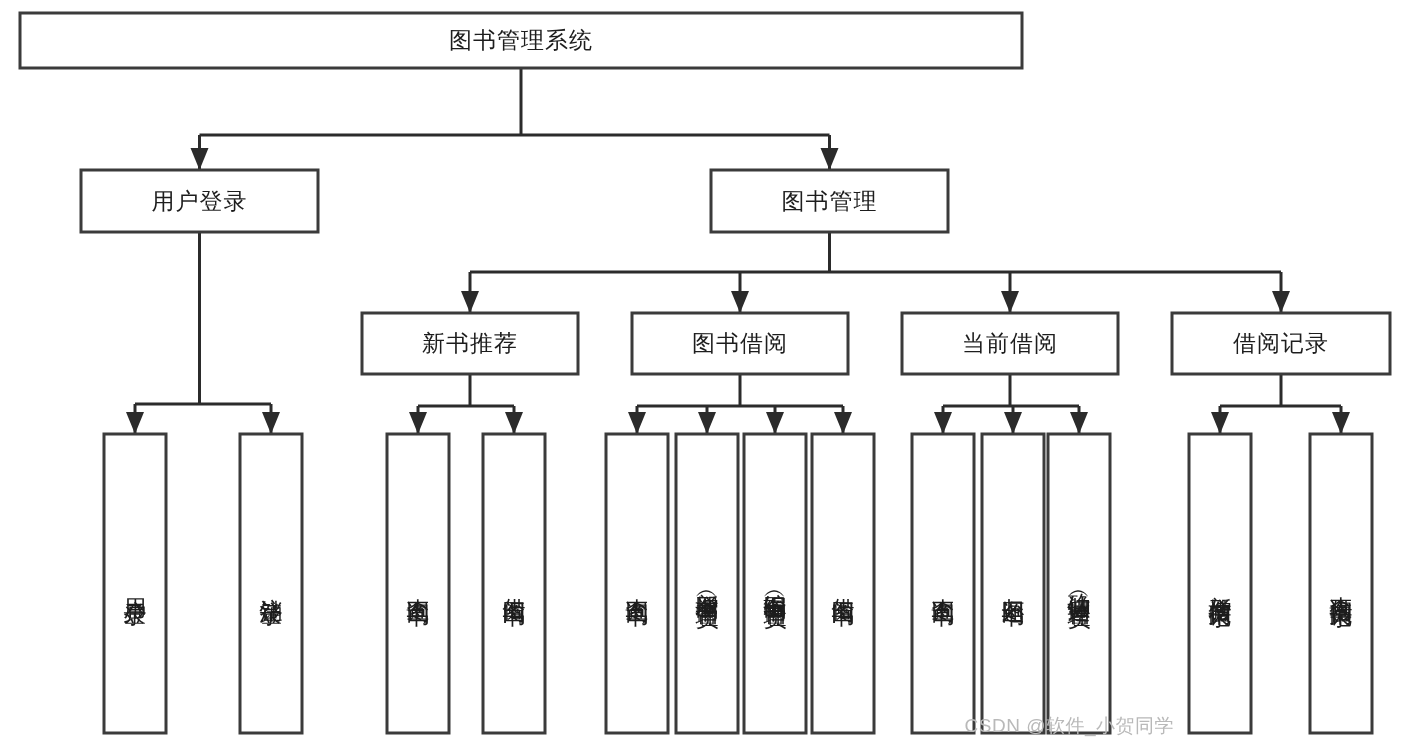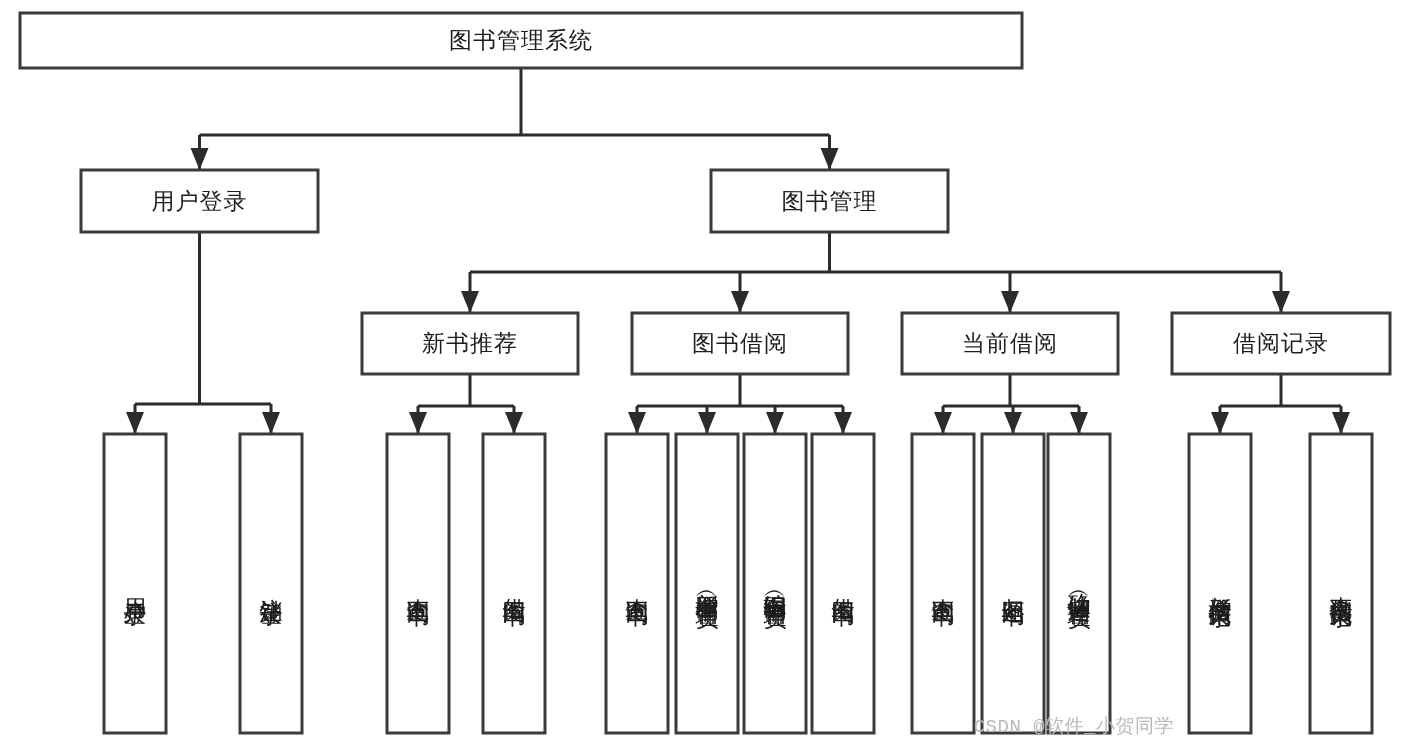--- a/index.html
+++ b/index.html
@@ -66,21 +66,21 @@
     line-height: 1.08;
     color: #1d1d1d;
     letter-spacing: 2px;
     white-space: nowrap;
     text-align: center;
   }
   .watermark {
     position: absolute;
     right: 14px;
     bottom: 8px;
-    font-family: Liberation Mono, monospace;
+    font-family: Liberation Sans, sans-serif;
     font-size: 19px;
     color: #b9b9b9;
     letter-spacing: 0.5px;
     white-space: nowrap;
     user-select: none;
   }
 </style>
 </head>
 <body>
 

